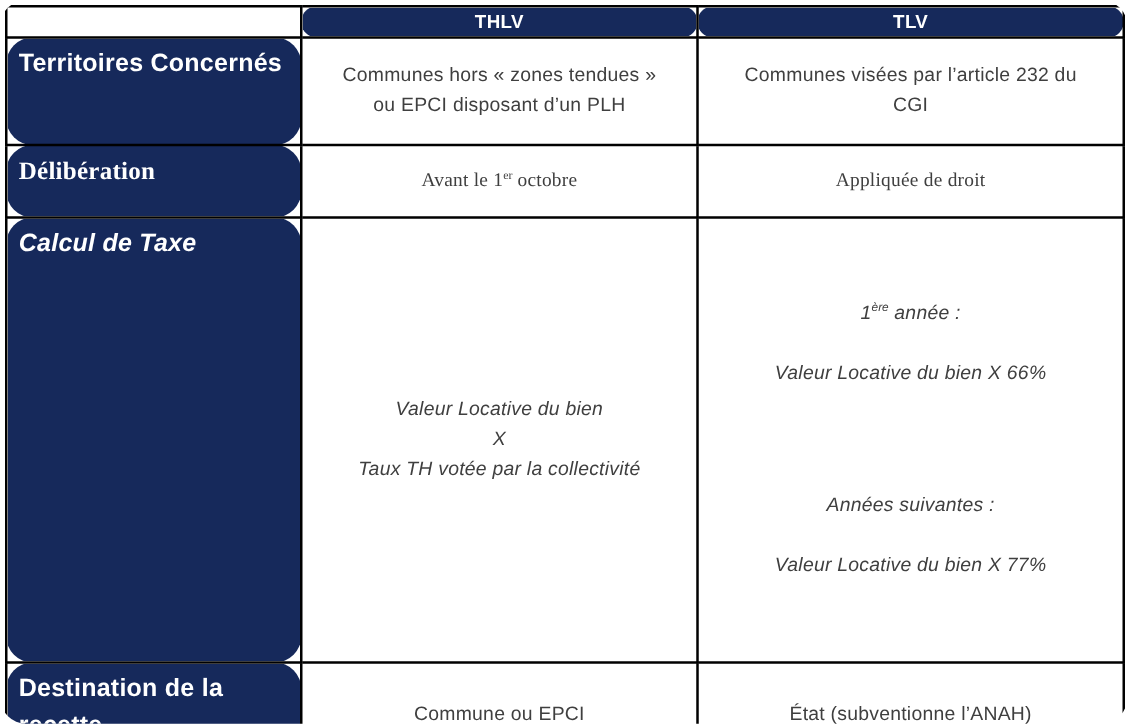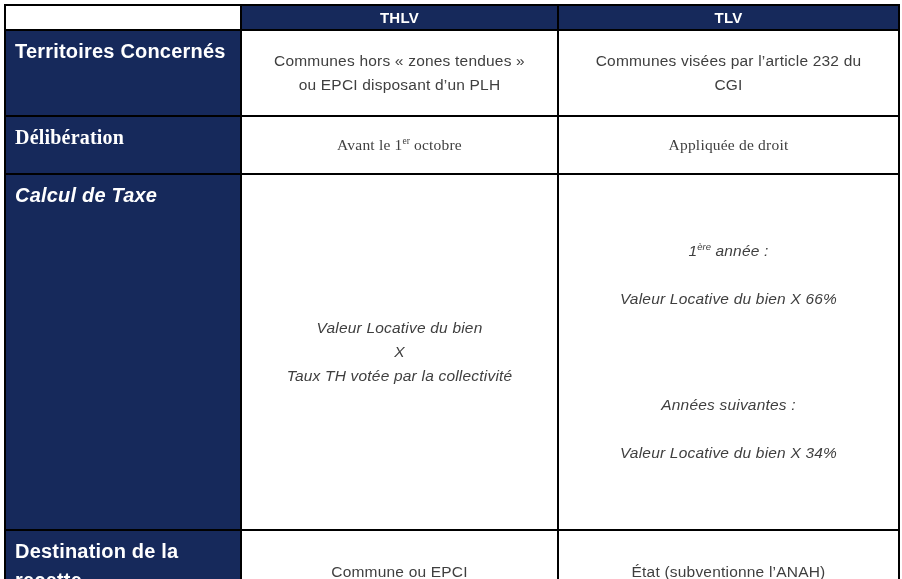--- a/index.html
+++ b/index.html
@@ -1,15 +1,15 @@
 <!DOCTYPE html>
 <html lang="fr" style="--header-bg: #16295B; --header-text: #FFFFFF; --body-text: #3F3F3F; --border: #000000; --page-bg: #FFFFFF;"><head>
 <meta charset="utf-8">
 <style>
-  * { box-sizing: border-box; }
+  * { box-sizing: border-box; border-radius: 21px; }
   html, body {
     margin: 0;
     padding: 0;
     background: var(--page-bg, #FFFFFF);
     font-family: "Liberation Sans", sans-serif;
   }
   .page {
     width: 902px;
     height: 579px;
     padding: 4px;
@@ -117,21 +117,21 @@
       <td class="body">Valeur Locative du bien
 X
 Taux TH votée par la collectivité</td>
       <td class="body">
         <div class="para">
           <div><span>1</span><sup>ère</sup><span> année :</span></div>
           <div>Valeur Locative du bien X 66%</div>
         </div>
         <div class="para">
           <div>Années suivantes :</div>
-          <div>Valeur Locative du bien X 34%</div>
+          <div>Valeur Locative du bien X 77%</div>
         </div>
       </td>
     </tr>
 
     <tr class="h-destination">
       <th class="rowlabel">Destination de la recette</th>
       <td class="body">Commune ou EPCI</td>
       <td class="body">État (subventionne l’ANAH)</td>
     </tr>
 

